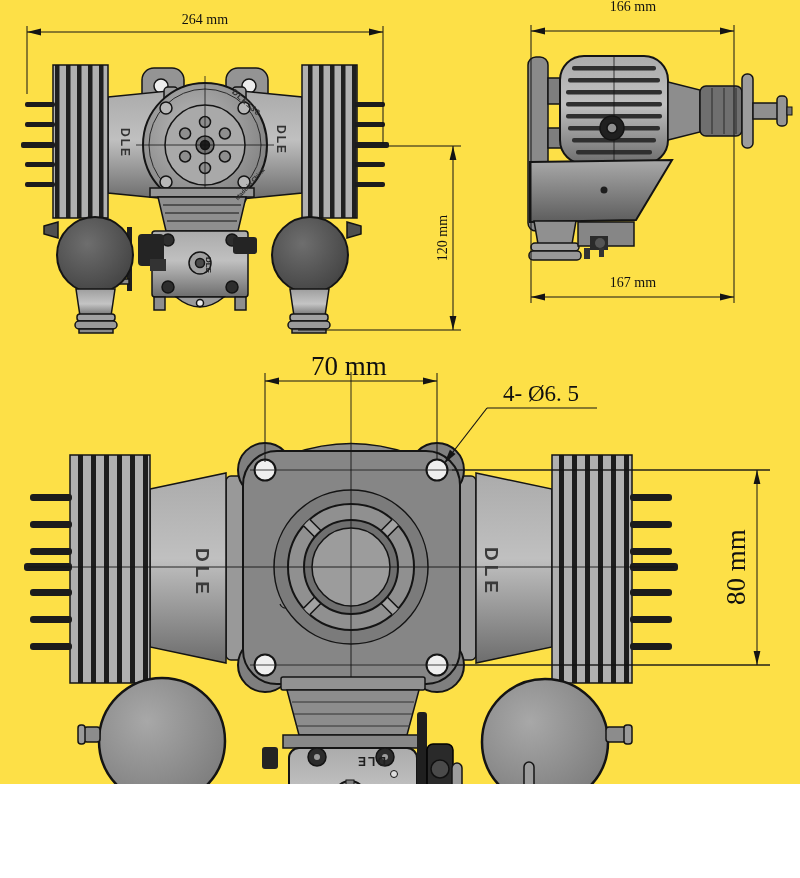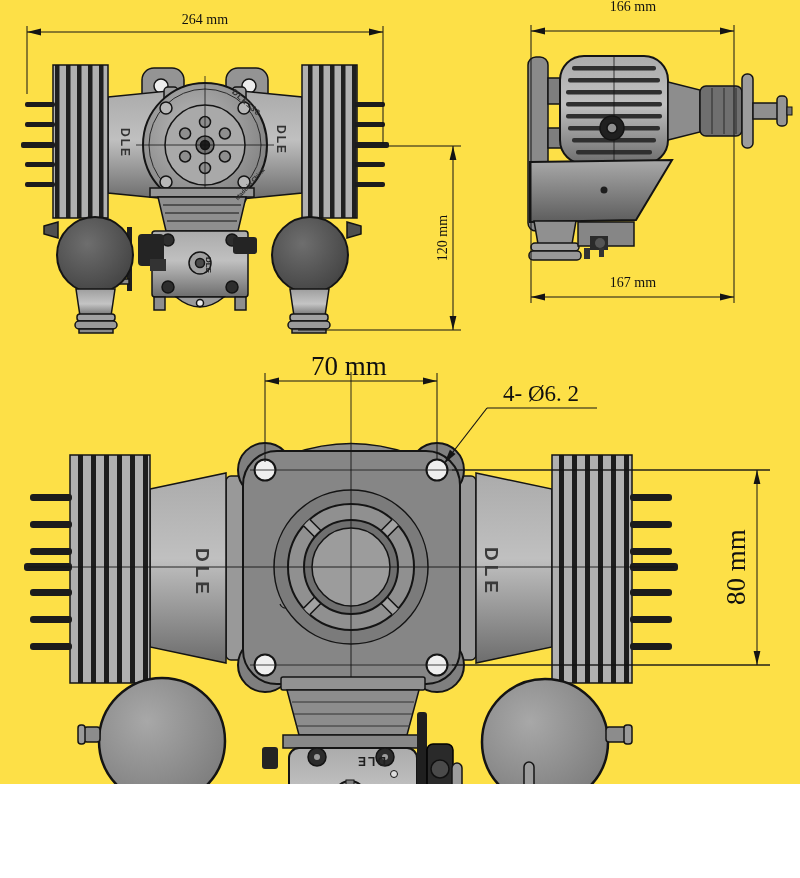--- a/index.html
+++ b/index.html
@@ -379,21 +379,21 @@
   </g>
 
   <line x1="10" y1="868" x2="790" y2="868" stroke="#4a4a4a" stroke-width="1.6"></line>
 </svg>
 
 <div class="lbl" id="lbl-264">264 mm</div>
 <div class="lbl" id="lbl-166">166 mm</div>
 <div class="lbl r90" id="lbl-120">120 mm</div>
 <div class="lbl" id="lbl-167">167 mm</div>
 <div class="lbl" id="lbl-70">70 mm</div>
-<div class="lbl" id="lbl-holes">4- Ø6. 2</div>
+<div class="lbl" id="lbl-holes">4- Ø6. 5</div>
 <div class="lbl r90" id="lbl-80">80 mm</div>
 
 <div class="mk" id="mk-model">DLE130</div>
 <div class="mk" id="mk-origin">Made in China</div>
 <div class="mk" id="mk-dle-fl">DLE</div>
 <div class="mk" id="mk-dle-fr">DLE</div>
 <div class="mk" id="mk-dle-fc">DLE</div>
 <div class="mk" id="mk-dle-bl">DLE</div>
 <div class="mk" id="mk-dle-br">DLE</div>
 <div class="mk" id="mk-dle-bc">DLE</div>

